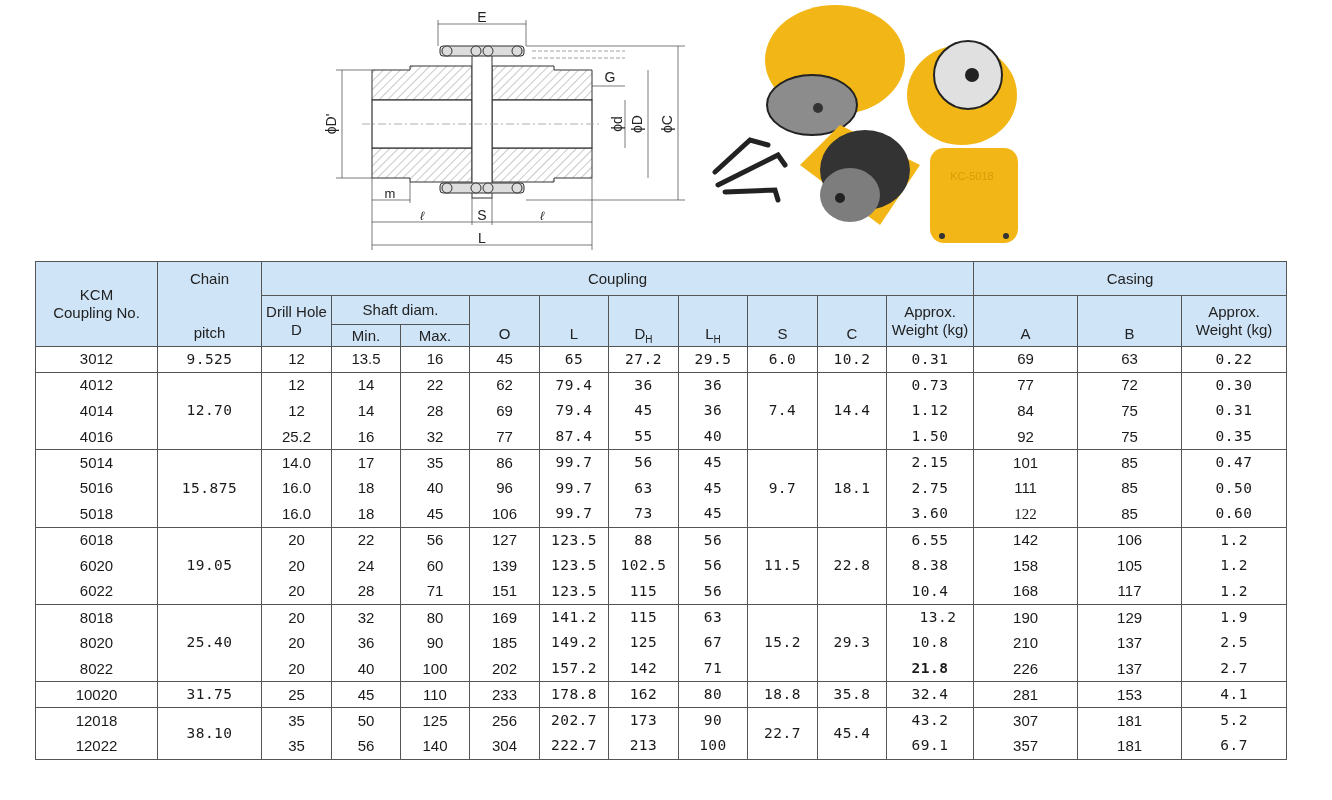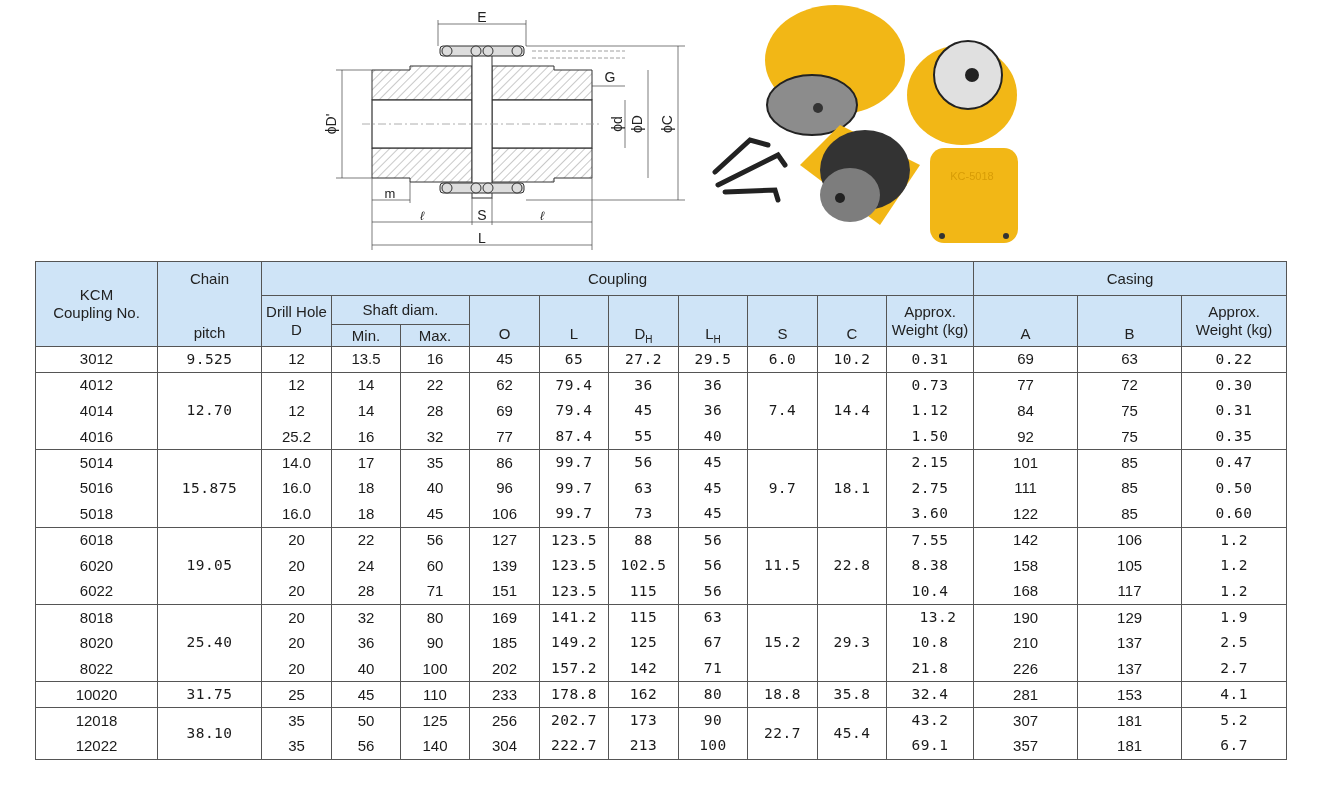--- a/index.html
+++ b/index.html
@@ -292,37 +292,37 @@
       <tr>
         <td class="bold" style="border-top: none;">5018</td>
         <td style="border-top: none;">16.0</td>
         <td style="border-top: none;">18</td>
         <td style="border-top: none;">45</td>
         <td style="border-top: none;">106</td>
         <td class="mono" style="border-top: none;">99.7</td>
         <td class="mono" style="border-top: none;">73</td>
         <td class="mono" style="border-top: none;">45</td>
         <td class="mono" style="border-top: none;">3.60</td>
-        <td style="border-top: none;">122</td>
+        <td style="border-top: none; font-family: Liberation Serif, serif;">122</td>
         <td style="border-top: none;">85</td>
         <td class="mono" style="border-top: none;">0.60</td>
       </tr>
       <tr class="grp-start">
         <td class="bold" style="border-bottom: none;">6018</td>
         <td rowspan="3" class="mono">19.05</td>
         <td style="border-bottom: none;">20</td>
         <td style="border-bottom: none;">22</td>
         <td style="border-bottom: none;">56</td>
         <td style="border-bottom: none;">127</td>
         <td class="mono" style="border-bottom: none;">123.5</td>
         <td class="mono" style="border-bottom: none;">88</td>
         <td class="mono" style="border-bottom: none;">56</td>
         <td rowspan="3" class="mono">11.5</td>
         <td rowspan="3" class="mono">22.8</td>
-        <td class="mono" style="border-bottom: none;">7.55</td>
+        <td class="mono" style="border-bottom: none;">6.55</td>
         <td style="border-bottom: none;">142</td>
         <td style="border-bottom: none;">106</td>
         <td class="mono" style="border-bottom: none;">1.2</td>
       </tr>
       <tr>
         <td class="bold" style="border-bottom: none; border-top: none;">6020</td>
         <td style="border-bottom: none; border-top: none;">20</td>
         <td style="border-bottom: none; border-top: none;">24</td>
         <td style="border-bottom: none; border-top: none;">60</td>
         <td style="border-bottom: none; border-top: none;">139</td>
@@ -381,21 +381,21 @@
       </tr>
       <tr>
         <td class="bold" style="border-top: none;">8022</td>
         <td style="border-top: none;">20</td>
         <td style="border-top: none;">40</td>
         <td style="border-top: none;">100</td>
         <td style="border-top: none;">202</td>
         <td class="mono" style="border-top: none;">157.2</td>
         <td class="mono" style="border-top: none;">142</td>
         <td class="mono" style="border-top: none;">71</td>
-        <td class="mono" style="border-top: none;">21.8</td>
+        <td class="mono" style="border-top: none; font-weight: bold;">21.8</td>
         <td style="border-top: none;">226</td>
         <td style="border-top: none;">137</td>
         <td class="mono" style="border-top: none;">2.7</td>
       </tr>
       <tr class="grp-start">
         <td class="bold">10020</td>
         <td rowspan="1" class="mono">31.75</td>
         <td>25</td>
         <td>45</td>
         <td>110</td>

